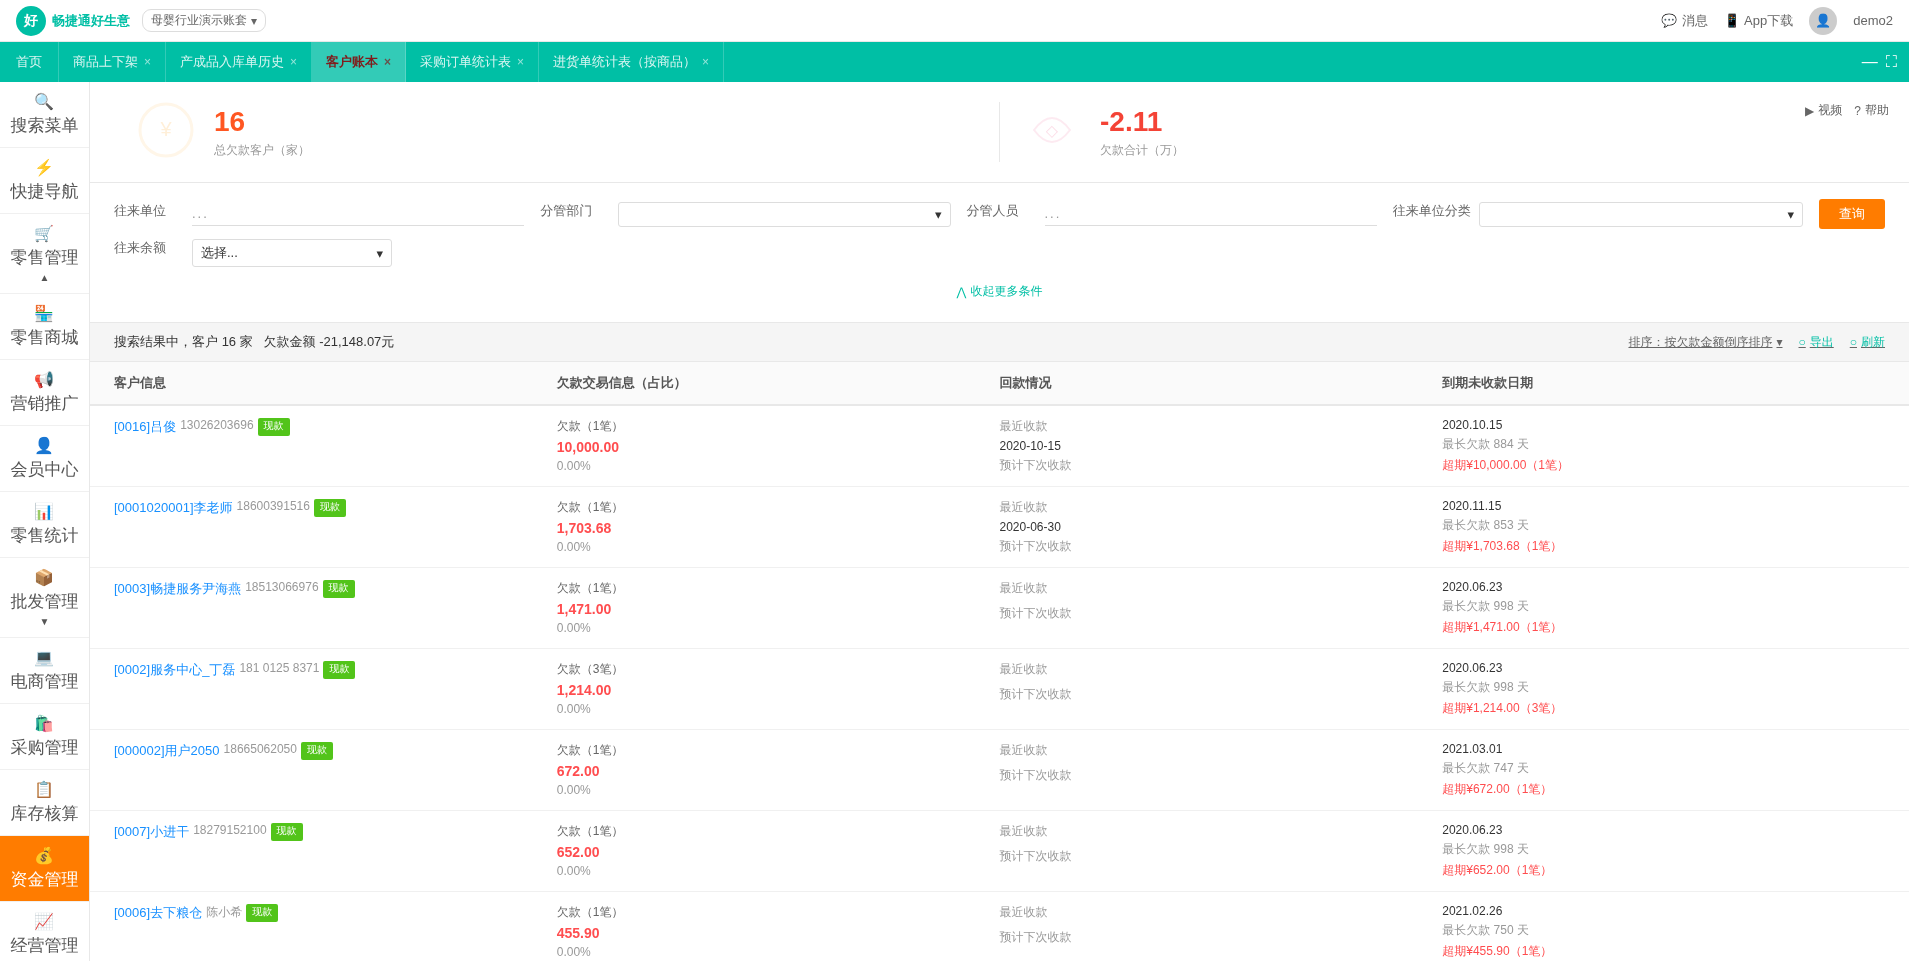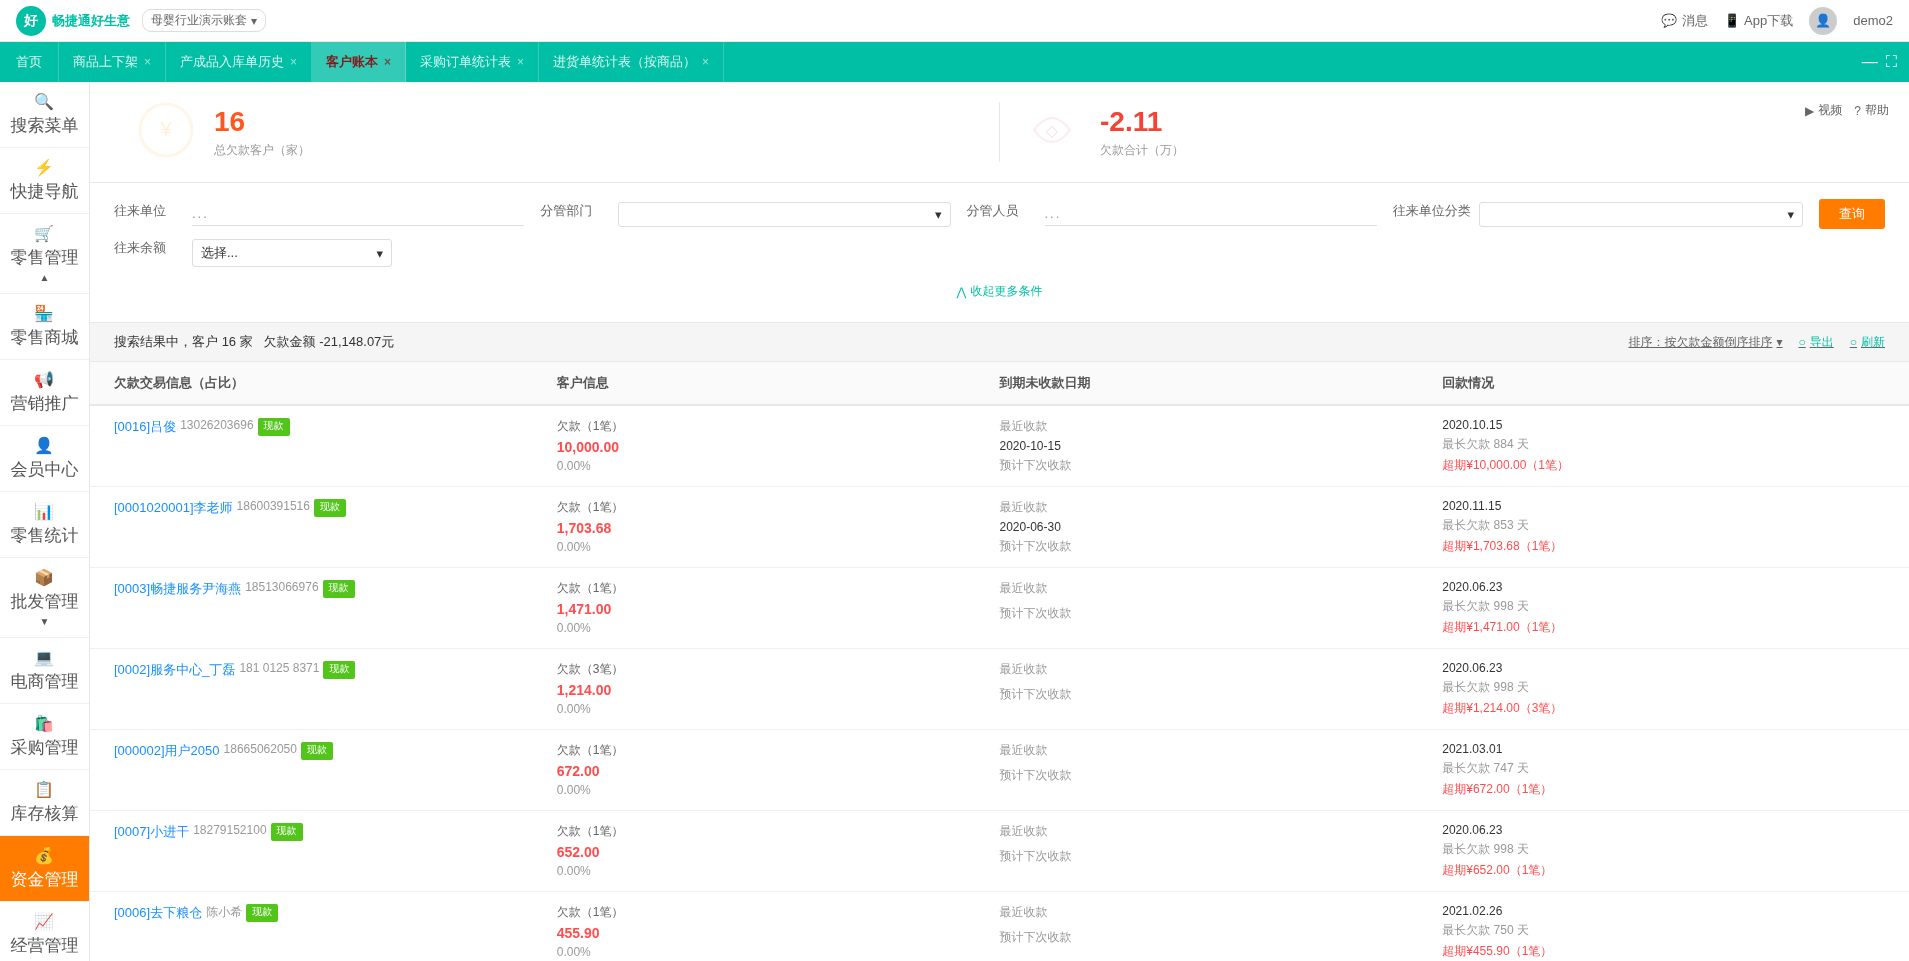--- a/index.html
+++ b/index.html
@@ -338,24 +338,24 @@
         </div>
         <div class="action-btn">
           <span>○</span>
           <span>刷新</span>
         </div>
       </div>
     </div>
 
     <div class="table-container">
       <div class="table-header">
+        <div>客户信息</div>
         <div>欠款交易信息（占比）</div>
-        <div>客户信息</div>
+        <div>回款情况</div>
         <div>到期未收款日期</div>
-        <div>回款情况</div>
       </div>
 
       <div class="table-row">
         <div class="customer-info">
           <span class="customer-name">[0016]吕俊</span>
           <span class="customer-phone">13026203696</span>
           <span class="customer-tag">现款</span>
         </div>
         <div class="debt-info">
           <span class="debt-title">欠款（1笔）</span>

